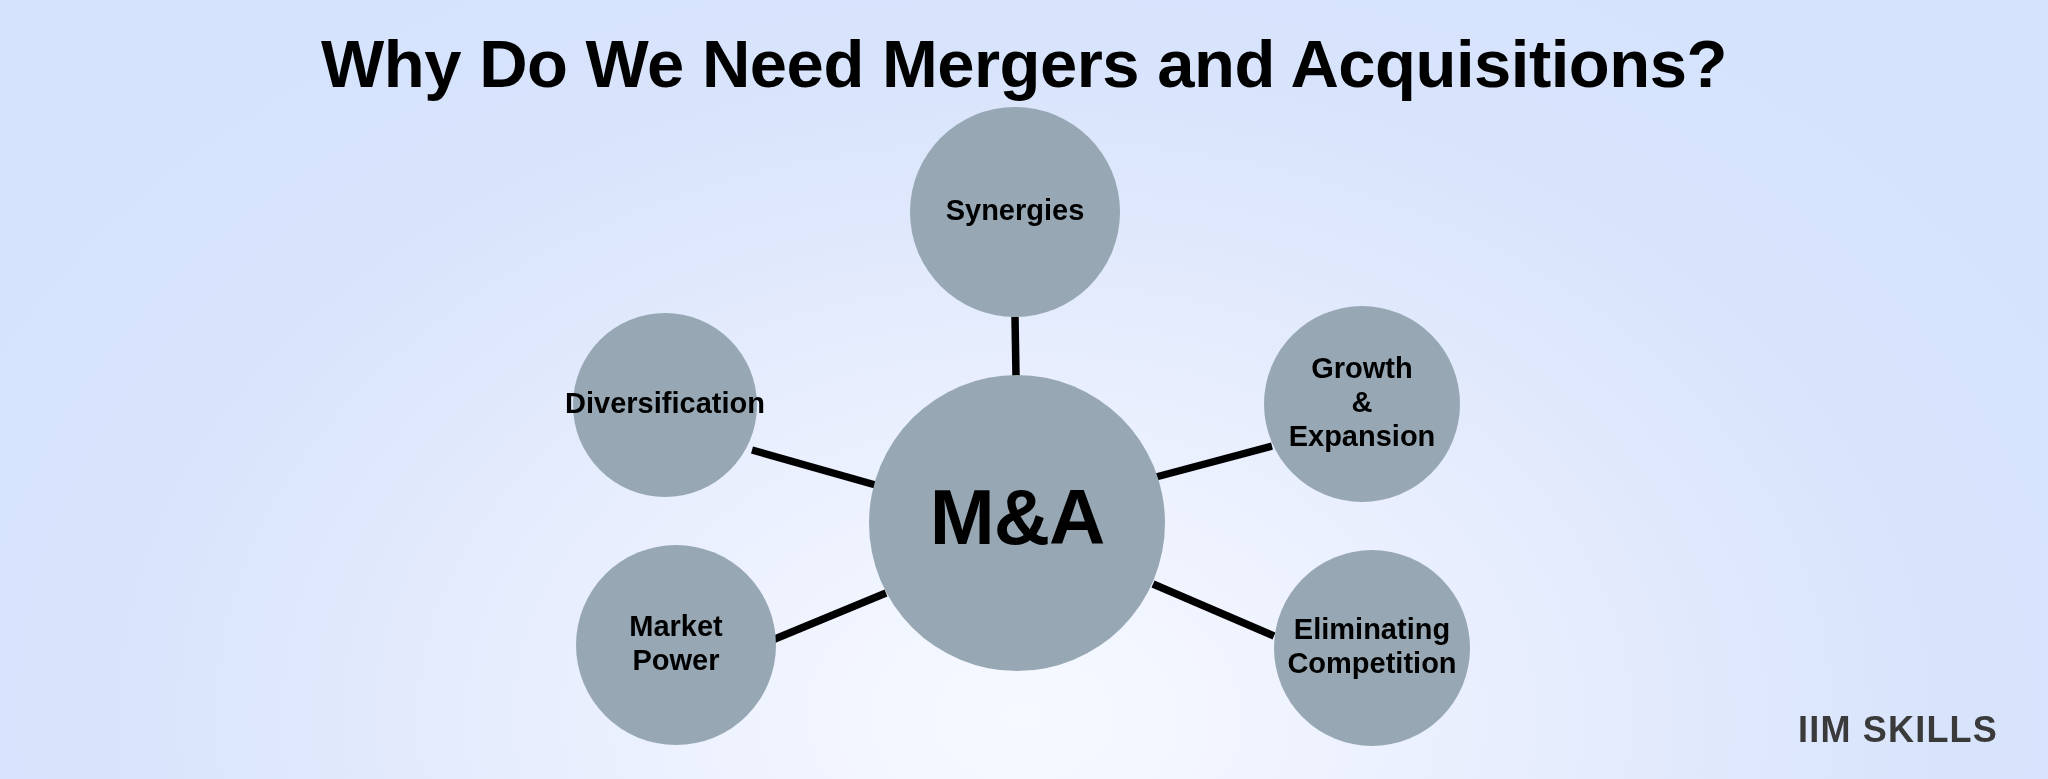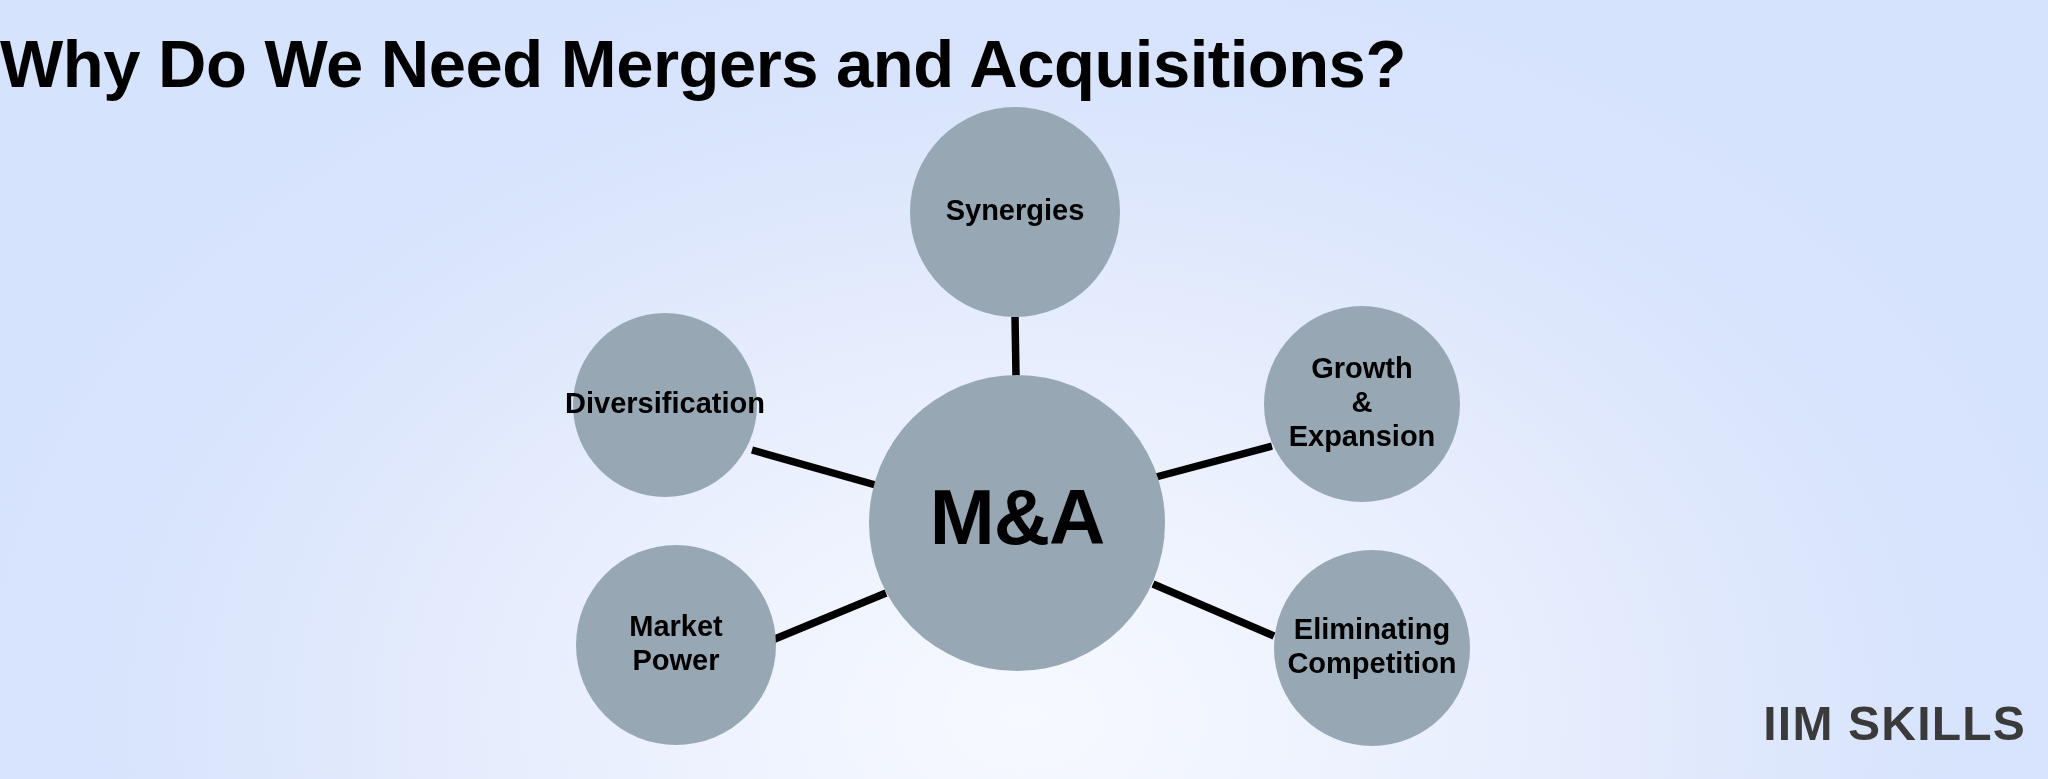--- a/index.html
+++ b/index.html
@@ -28,21 +28,21 @@
         #d8e4fc 80%,
         #d6e3fc 100%);
   }
 
   
   #title {
     position: absolute;
     left: 0;
     top: 28px;
     width: 2048px;
-    text-align: left;
+    text-align: center;
     font-size: 67px;
     font-weight: 700;
     letter-spacing: -0.5px;
     color: #000000;
     line-height: 1.08;
     white-space: nowrap;
   }
 
   
   #graph {
@@ -78,23 +78,23 @@
     letter-spacing: -1px;
   }
 
   .spoke-label {
     font-size: 29px;
   }
 
   
   #logo {
     position: absolute;
-    right: 22px;
+    right: 50px;
     bottom: 28px;
-    font-size: 48px;
+    font-size: 36px;
     font-weight: 700;
     letter-spacing: 1.2px;
     color: #3a3a3a;
     white-space: nowrap;
   }
 </style>
 </head>
 <body>
 
 <div id="stage">

